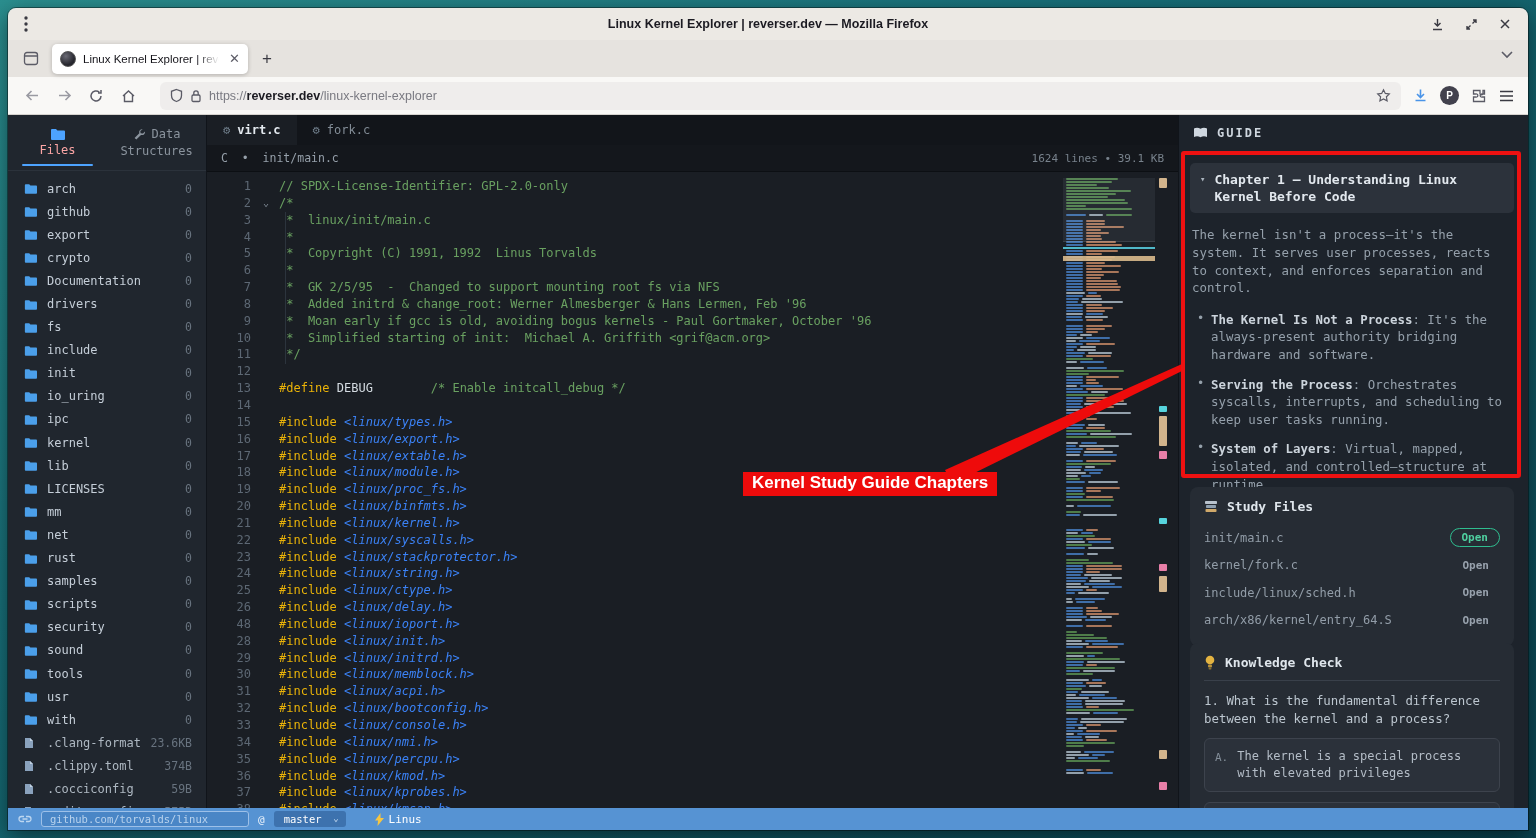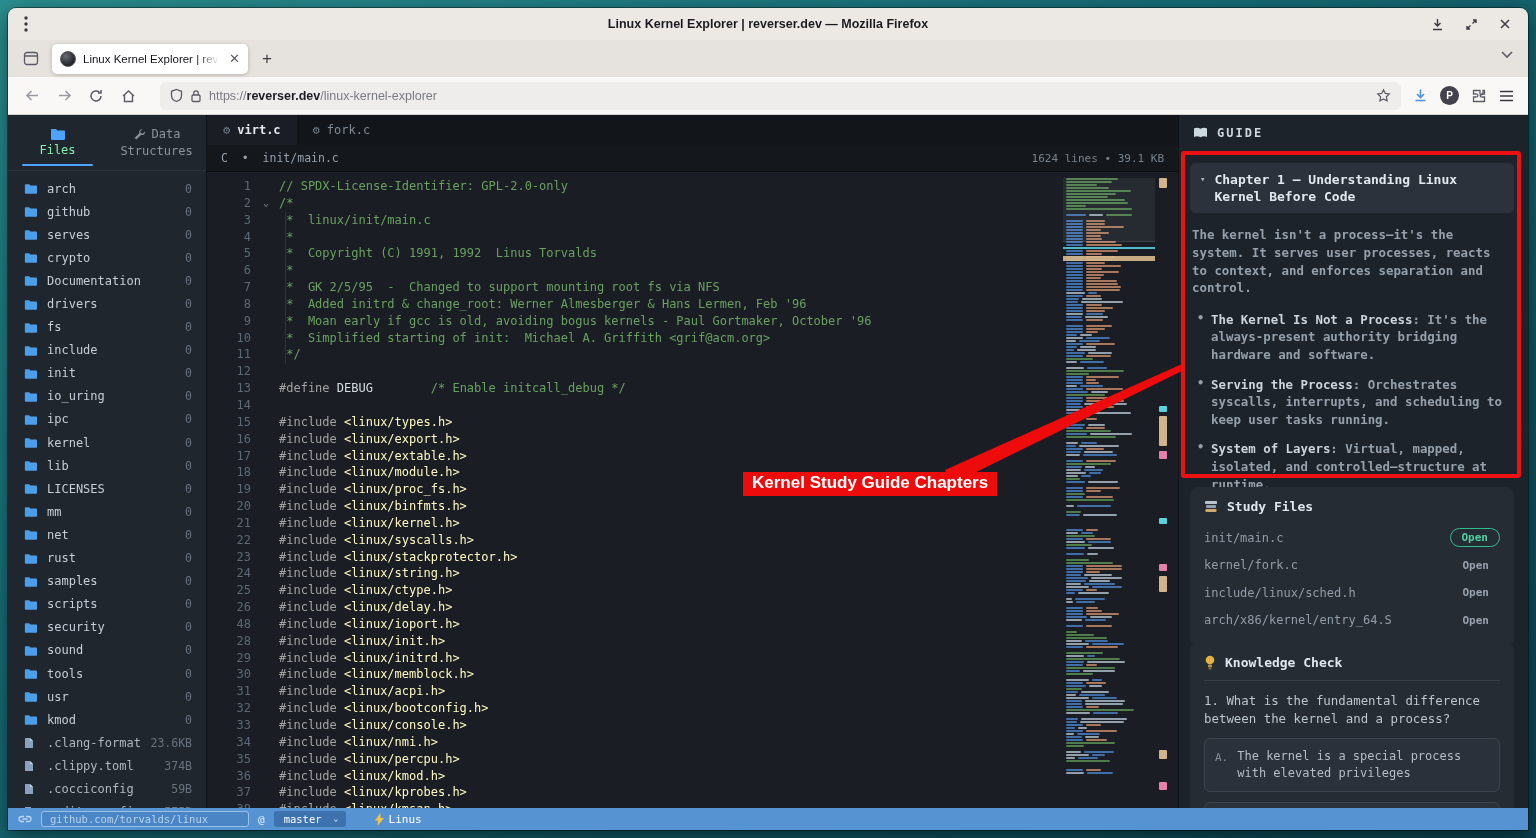--- a/index.html
+++ b/index.html
@@ -39,62 +39,62 @@
             font-weight:bold; font-size:10px; display:flex; align-items:center; justify-content:center; }
 
   
   .app { flex:1; display:flex; background:#1a1e24; overflow:hidden; position:relative; }
 
   
   .sidebar { width:199px; flex:none; background:#20262e; border-right:1px solid #10141a; display:flex; flex-direction:column; overflow:hidden; }
   .side-tabs { height:56px; display:flex; border-bottom:1px solid #2b323b; flex:none; }
   .side-tab { flex:1; display:flex; flex-direction:column; align-items:center; justify-content:center; gap:3px; font-size:12px; position:relative; color:#8b949e; }
   .side-tab .row1 { display:flex; align-items:center; gap:6px; }
-  .side-tab.active { color:#86efac; }
+  .side-tab.active { color:#fca5a5; }
   .side-tab.active .underline { position:absolute; bottom:4px; left:14%; width:72%; height:2px; background:#4da3ff; border-radius:2px; }
   .file-tree { padding-top:6px; overflow:hidden; }
   .frow { height:23.1px; display:flex; align-items:center; padding:0 14px 0 16px; }
   .frow .ficon { width:14px; margin-right:9px; flex:none; display:flex; }
   .frow .fname { flex:1; font-size:12px; color:#c5ced8; white-space:nowrap; }
   .frow .fcount { font-size:11.5px; color:#68737f; }
 
   
   .editor { flex:1; display:flex; flex-direction:column; overflow:hidden; position:relative; background:#12151a; }
   .etabs { height:30px; display:flex; background:#12151a; flex:none; }
   .etab { padding:0 16px; display:flex; align-items:center; gap:7px; font-size:12px; color:#828c96; }
   .etab .gear { color:#6f7d8a; font-size:12px; }
   .etab.active { background:#1a1e24; color:#e2e8ee; font-weight:bold; }
   .crumb { height:27px; background:#14171c; display:flex; align-items:center; justify-content:space-between; padding:0 14px; flex:none; border-bottom:1px solid #0c0f13; }
   .crumb-left { font-size:11.5px; color:#96a0aa; }
   .crumb-right { font-size:11px; color:#78828c; }
   .code { flex:1; background:#1a1e24; position:relative; overflow:hidden; padding-top:6px; font-size:12px; line-height:16.85px; }
   .line { display:flex; height:16.85px; white-space:pre; }
   .gut { width:56px; text-align:right; padding-right:12px; color:#5d6874; flex:none; }
   .fold { width:16px; color:#8a95a0; font-size:10px; flex:none; }
-  .seg-c { color:#69a060; } .seg-k { color:#a3a3a3; } .seg-s { color:#fef9c3; } .seg-p { color:#d5dce2; }
+  .seg-c { color:#69a060; } .seg-k { color:#eab308; } .seg-s { color:#3b82f6;font-style:italic; } .seg-p { color:#d5dce2; }
   .indent-guide { position:absolute; left:78px; width:1px; background:#2c343d; }
 
   .minimap { position:absolute; right:23px; top:6px; width:92px; bottom:4px; overflow:hidden; }
   .mrow { height:2px; margin-bottom:1px; display:flex; gap:3px; padding-left:3px; }
   .mrow span { display:block; height:2px; border-radius:1px; flex:none; }
   .mm-viewport { position:absolute; left:0; top:0; width:100%; height:64px; background:rgba(205,220,235,.07); border-bottom:1px solid rgba(205,220,235,.12); }
   .mm-hl-cyan { position:absolute; left:0; top:69px; width:100%; height:2px; background:#4fb8c9; }
   .mm-hl-tan  { position:absolute; left:0; top:78px; width:100%; height:5px; background:#d9b98c; opacity:.9; }
   .ruler { position:absolute; right:11px; top:6px; width:8px; bottom:0; }
   .rmark { position:absolute; left:0; width:8px; border-radius:1px; }
 
   
   .rightpanel { width:350px; flex:none; background:#1d232b; border-left:1px solid #10141a; position:relative; overflow:hidden; }
   .guide-header { position:absolute; left:14px; top:11px; display:flex; align-items:center; gap:9px;
                   font-size:12px; font-weight:bold; letter-spacing:2px; color:#cfd7df; }
   .chapter-card { position:absolute; left:11px; top:48px; width:324px; }
   .chapter-head { background:#2c323b; border-radius:5px; padding:8px 10px; display:flex; gap:9px; }
   .chapter-caret { color:#aab4be; font-size:9px; margin-top:3px; }
   .chapter-title { font-size:13px; font-weight:bold; color:#e2e8ee; line-height:1.32; }
-  .chapter-body { padding:13px 2px 0 2px;font-weight:bold; }
+  .chapter-body { padding:13px 2px 0 2px; }
   .chapter-intro { font-size:12.4px; color:#95a0ab; line-height:1.42; }
   .bullets { margin-top:14px; }
   .bullet { display:flex; margin-bottom:12px; }
   .bullet .bm { width:14px; margin-left:5px; color:#95a0ab; font-size:12px; flex:none; }
   .bullet .bt { font-size:12.4px; color:#95a0ab; line-height:1.42; }
   .bullet .bt b { color:#ccd4dc; }
   .card { position:absolute; left:11px; width:324px; background:#262c34; border-radius:8px; padding:12px 14px; }
   .card-head { display:flex; align-items:center; gap:9px; font-size:13px; font-weight:bold; color:#dfe6ec; }
   .study-rows { margin-top:10px; }
   .srow { height:27.5px; display:flex; align-items:center; justify-content:space-between; }
@@ -283,21 +283,21 @@
               </span>
               <span class="fname">github</span>
               <span class="fcount">0</span>
             </div>
             <div class="frow">
               <span class="ficon">
                 <svg width="13" height="11" viewBox="0 0 15 12">
                   <path d="M1 2a1 1 0 0 1 1-1h4l1.4 1.6H14a1 1 0 0 1 1 1V11a1 1 0 0 1-1 1H2a1 1 0 0 1-1-1z" fill="#4b9fea"></path>
                 </svg>
               </span>
-              <span class="fname">serves</span>
+              <span class="fname">export</span>
               <span class="fcount">0</span>
             </div>
             <div class="frow">
               <span class="ficon">
                 <svg width="13" height="11" viewBox="0 0 15 12">
                   <path d="M1 2a1 1 0 0 1 1-1h4l1.4 1.6H14a1 1 0 0 1 1 1V11a1 1 0 0 1-1 1H2a1 1 0 0 1-1-1z" fill="#4b9fea"></path>
                 </svg>
               </span>
               <span class="fname">crypto</span>
               <span class="fcount">0</span>
@@ -472,21 +472,21 @@
               </span>
               <span class="fname">usr</span>
               <span class="fcount">0</span>
             </div>
             <div class="frow">
               <span class="ficon">
                 <svg width="13" height="11" viewBox="0 0 15 12">
                   <path d="M1 2a1 1 0 0 1 1-1h4l1.4 1.6H14a1 1 0 0 1 1 1V11a1 1 0 0 1-1 1H2a1 1 0 0 1-1-1z" fill="#4b9fea"></path>
                 </svg>
               </span>
-              <span class="fname">kmod</span>
+              <span class="fname">with</span>
               <span class="fcount">0</span>
             </div>
             <div class="frow">
               <span class="ficon">
                 <svg width="10" height="12" viewBox="0 0 10 12">
                   <path d="M1 1h5l3 3v7H1z" fill="#8aa2bd"></path>
                   <path d="M6 1v3h3" fill="#c2d2e2"></path>
                 </svg>
               </span>
               <span class="fname" style="color: rgb(174, 184, 194);">.clang-format</span>

